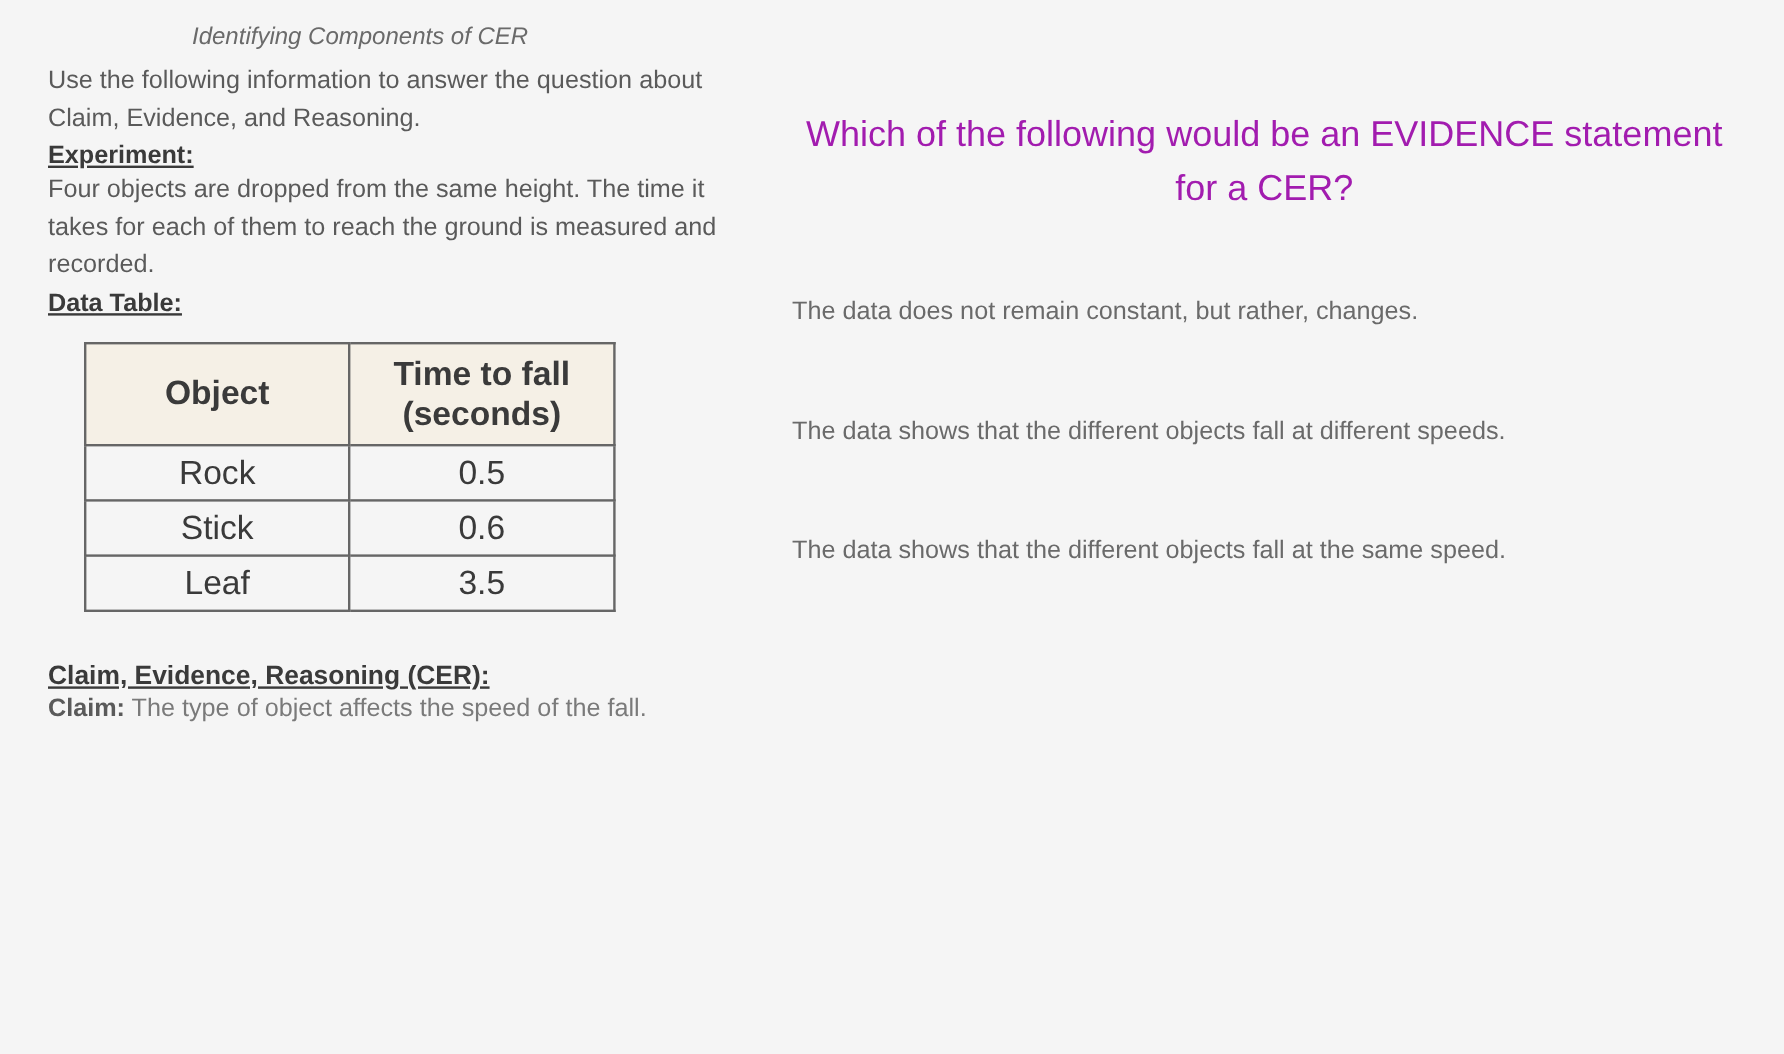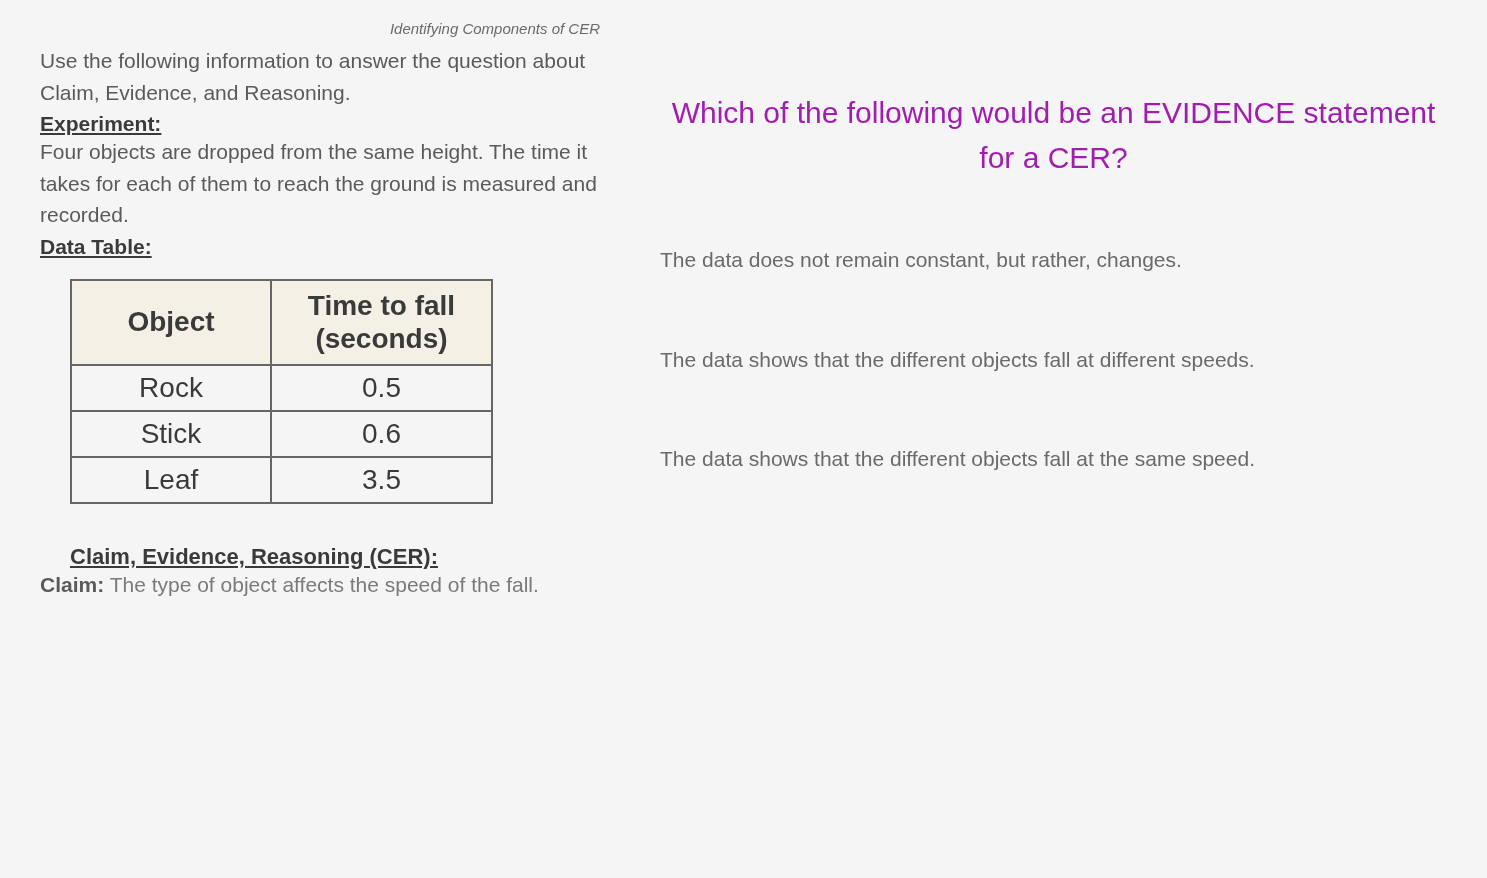--- a/index.html
+++ b/index.html
@@ -28,25 +28,24 @@
     }
     .main-title {
       font-size: 24px;
       font-weight: bold;
       color: #3a3a3a;
       margin-bottom: 4px;
       margin-left: 30px;
     }
     .subtitle {
       font-style: italic;
-      font-size: 15px;
+      font-size: 20px;
       color: #6a6a6a;
       margin-bottom: 8px;
       margin-left: 120px;
-      text-align: right;
     }
     .intro-text {
       font-size: 21px;
       color: #5a5a5a;
       line-height: 1.5;
       margin-bottom: 2px;
     }
     .experiment-label {
       font-size: 21px;
       font-weight: bold;
@@ -78,36 +77,35 @@
       font-size: 28px;
       text-align: center;
       color: #3a3a3a;
     }
     th {
       background: #f5f0e6;
       font-weight: bold;
       font-size: 28px;
     }
     th.obj-col {
-      width: 200px;
+      width: 220px;
     }
     th.time-col {
       width: 221px;
       line-height: 1.2;
     }
     td {
       font-size: 28px;
       padding: 6px 24px;
     }
     .cer-heading {
       font-size: 22px;
       font-weight: bold;
       text-decoration: underline;
       color: #3a3a3a;
-      margin-left: 30px;
     }
     .claim-text {
       font-size: 21px;
       color: #7a7a7a;
       line-height: 1.4;
     }
     .claim-label {
       font-weight: bold;
       color: #5a5a5a;
     }

